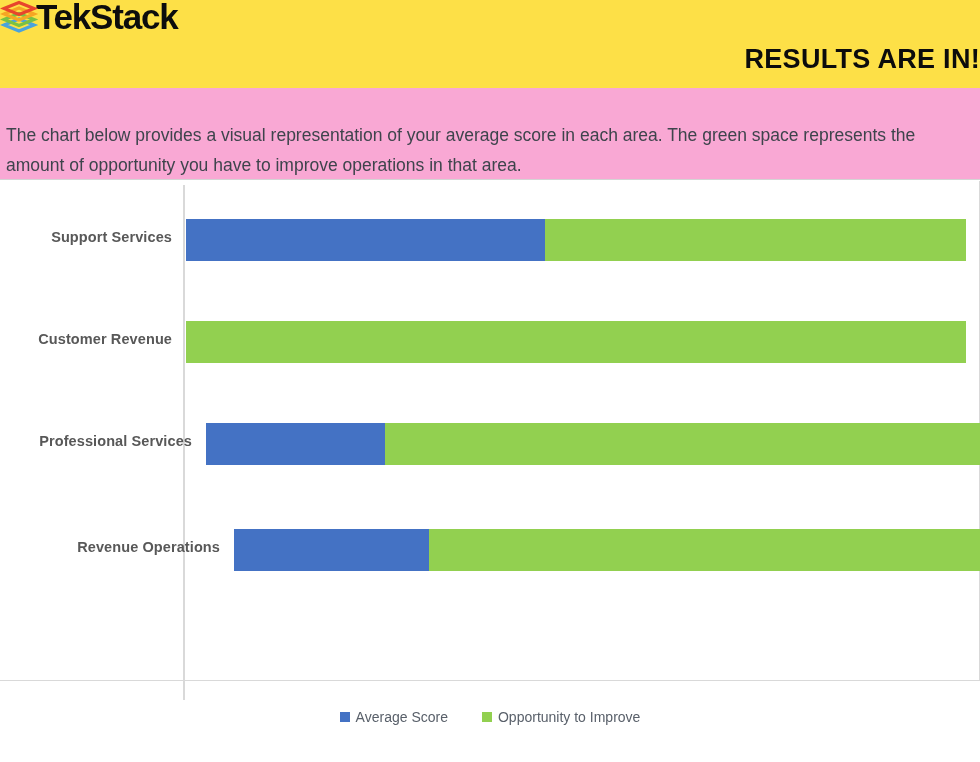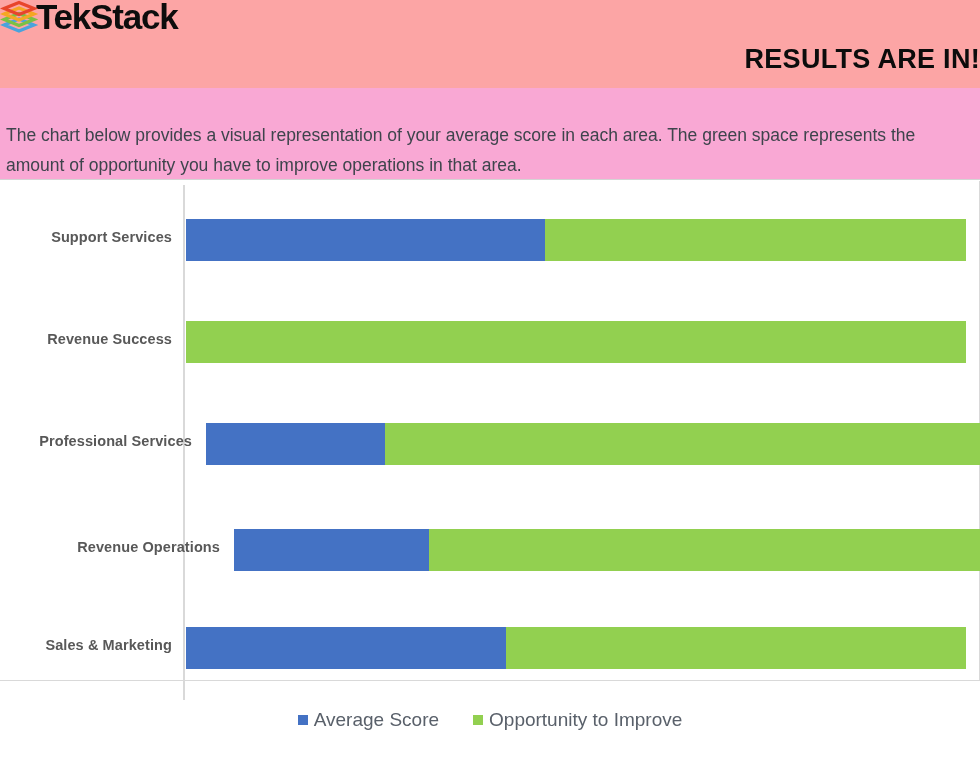--- a/index.html
+++ b/index.html
@@ -14,21 +14,21 @@
     overflow: hidden;
     position: relative;
   }
 
   
   .header {
     position: absolute;
     left: 0; top: 0;
     width: 980px;
     height: 112px;
-    background: #fca5a5;
+    background: #fde047;
     border-bottom: 2px solid #9a9a9a;
     box-sizing: border-box;
   }
   .logo-wrap {
     position: absolute;
     left: 0px; top: 0px;
     display: flex;
     align-items: center;
     height: 34px;
   }
@@ -146,21 +146,21 @@
     width: 980px;
     display: flex;
     justify-content: center;
     align-items: center;
     gap: 34px;
   }
   .legend-item {
     display: flex;
     align-items: center;
     gap: 6px;
-    font-size: 19px;
+    font-size: 14px;
     color: #59606a;
   }
   .swatch {
     width: 10px; height: 10px;
     flex: none;
     display: inline-block;
   }
 </style>
 </head>
 <body>
@@ -193,44 +193,37 @@
     <div class="axis-line"></div>
     <div class="rows" id="chart-rows">
         <div class="row" style="top: 18px;">
           <div class="row-label">Support Services</div>
           <div class="bar-track">
             <div class="seg-score" style="width: 46%; background: rgb(68, 114, 196);"></div>
             <div class="seg-opp" style="width: 54%; background: rgb(146, 208, 80);"></div>
           </div>
         </div>
         <div class="row" style="top: 120px;">
-          <div class="row-label">Revenue Success</div>
+          <div class="row-label">Customer Revenue</div>
           <div class="bar-track">
             <div class="seg-opp" style="width: 100%; background: rgb(146, 208, 80);"></div>
           </div>
         </div>
         <div class="row" style="top: 222px; margin-left: 20px;">
           <div class="row-label">Professional Services</div>
           <div class="bar-track">
             <div class="seg-score" style="width: 23%; background: rgb(68, 114, 196);"></div>
             <div class="seg-opp" style="width: 77%; background: rgb(146, 208, 80);"></div>
           </div>
         </div>
         <div class="row" style="top: 328px; margin-left: 48px;">
           <div class="row-label">Revenue Operations</div>
           <div class="bar-track">
             <div class="seg-score" style="width: 25%; background: rgb(68, 114, 196);"></div>
             <div class="seg-opp" style="width: 75%; background: rgb(146, 208, 80);"></div>
-          </div>
-        </div>
-        <div class="row" style="top: 426px;">
-          <div class="row-label">Sales &amp; Marketing</div>
-          <div class="bar-track">
-            <div class="seg-score" style="width: 41%; background: rgb(68, 114, 196);"></div>
-            <div class="seg-opp" style="width: 59%; background: rgb(146, 208, 80);"></div>
           </div>
         </div>
       </div>
   </div>
 
   <div class="legend" id="chart-legend">
       <div class="legend-item">
         <span class="swatch" style="background: rgb(68, 114, 196);"></span>
         <span>Average Score</span>
       </div>

